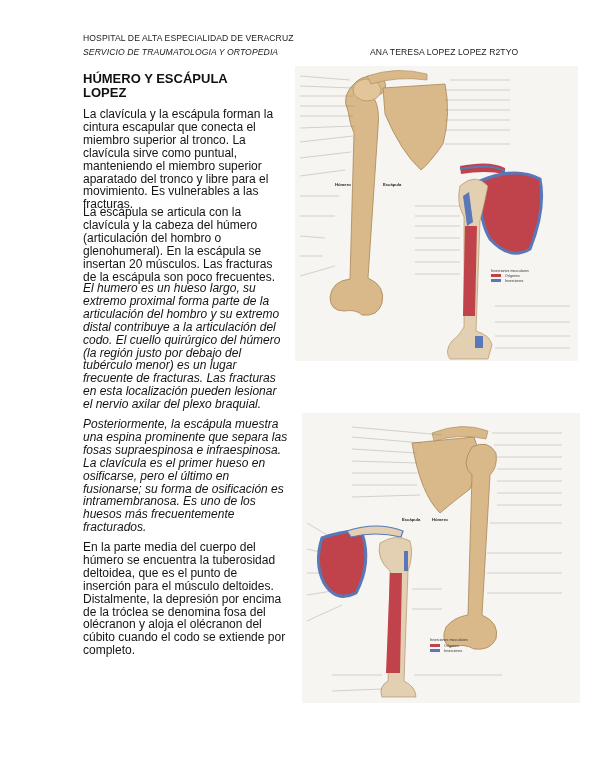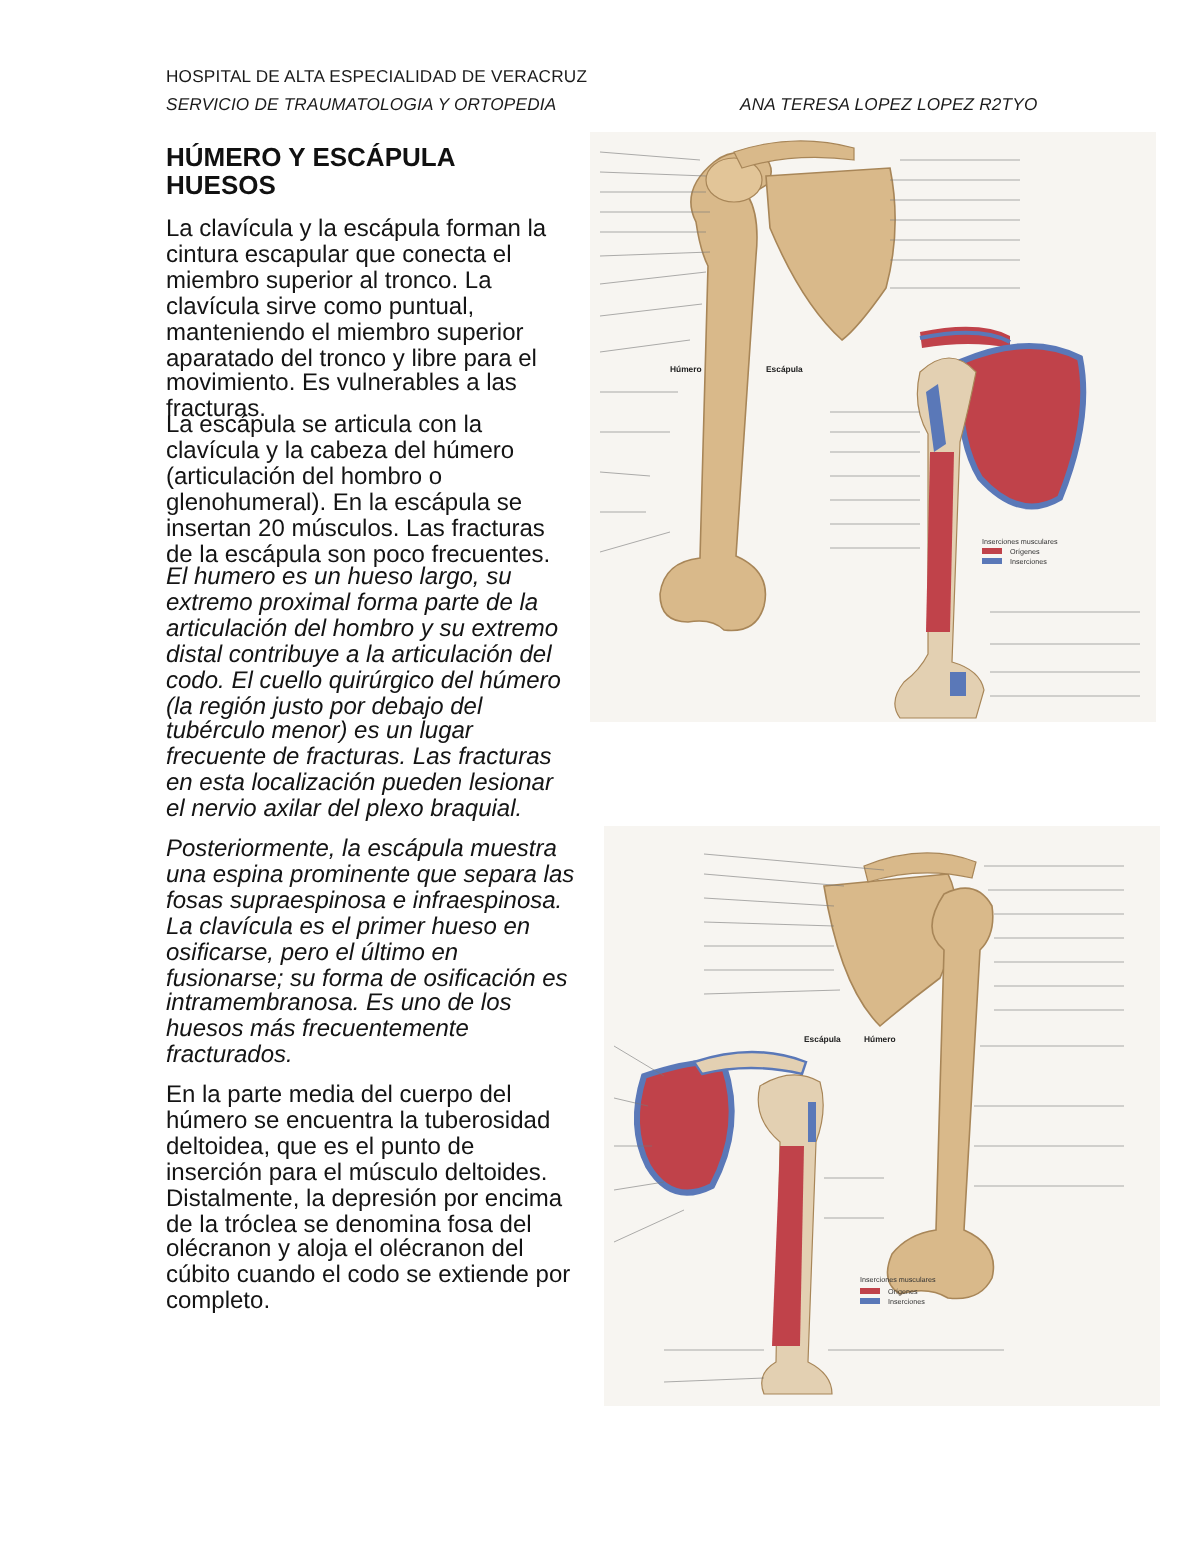--- a/index.html
+++ b/index.html
@@ -11,25 +11,25 @@
   .fig { position: absolute; background: #f7f5f1; overflow: hidden; }
   .fig svg { width: 100%; height: 100%; display: block; }
   .lbl { font-family: "Liberation Sans", sans-serif; font-size: 3.6px; fill: #333; }
   .lblb { font-family: "Liberation Sans", sans-serif; font-size: 4.2px; fill: #222; font-weight: bold; }
 </style>
 </head>
 <body>
 
 <div class="hdr" style="left:83px; top:33px;">HOSPITAL DE ALTA ESPECIALIDAD DE VERACRUZ</div>
 <div class="hdr" style="left:83px; top:47px;font-style:italic;">SERVICIO DE TRAUMATOLOGIA Y ORTOPEDIA</div>
-<div class="hdr" style="left:370px; top:47px;font-style:italic;">ANA TERESA LOPEZ LOPEZ R2TYO</div>
+<div class="hdr" style="left:370px; top:47px;">ANA TERESA LOPEZ LOPEZ R2TYO</div>
 
 <div class="title">
   <div>HÚMERO Y ESCÁPULA</div>
-  <div>HUESOS</div>
+  <div>LOPEZ</div>
 </div>
 
 <div class="para" style="top:108px;">La clavícula y la escápula forman la cintura escapular que conecta el miembro superior al tronco. La clavícula sirve como puntual, manteniendo el miembro superior aparatado del tronco y libre para el movimiento. Es vulnerables a las fracturas.</div>
 <div class="para" style="top:206px;">La escápula se articula con la clavícula y la cabeza del húmero (articulación del hombro o glenohumeral). En la escápula se insertan 20 músculos. Las fracturas de la escápula son poco frecuentes.</div>
 <div class="para" style="top:282px;font-style:italic;">El humero es un hueso largo, su extremo proximal forma parte de la articulación del hombro y su extremo distal contribuye a la articulación del codo. El cuello quirúrgico del húmero (la región justo por debajo del tubérculo menor) es un lugar frecuente de fracturas. Las fracturas en esta localización pueden lesionar el nervio axilar del plexo braquial.</div>
 <div class="para" style="top:418px;font-style:italic;">Posteriormente, la escápula muestra una espina prominente que separa las fosas supraespinosa e infraespinosa. La clavícula es el primer hueso en osificarse, pero el último en fusionarse; su forma de osificación es intramembranosa. Es uno de los huesos más frecuentemente fracturados.</div>
 <div class="para" style="top:541px;">En la parte media del cuerpo del húmero se encuentra la tuberosidad deltoidea, que es el punto de inserción para el músculo deltoides. Distalmente, la depresión por encima de la tróclea se denomina fosa del olécranon y aloja el olécranon del cúbito cuando el codo se extiende por completo.</div>
 
 <div class="fig" style="left:295px; top:66px; width:283px; height:295px;">
   <svg viewBox="0 0 283 295">

